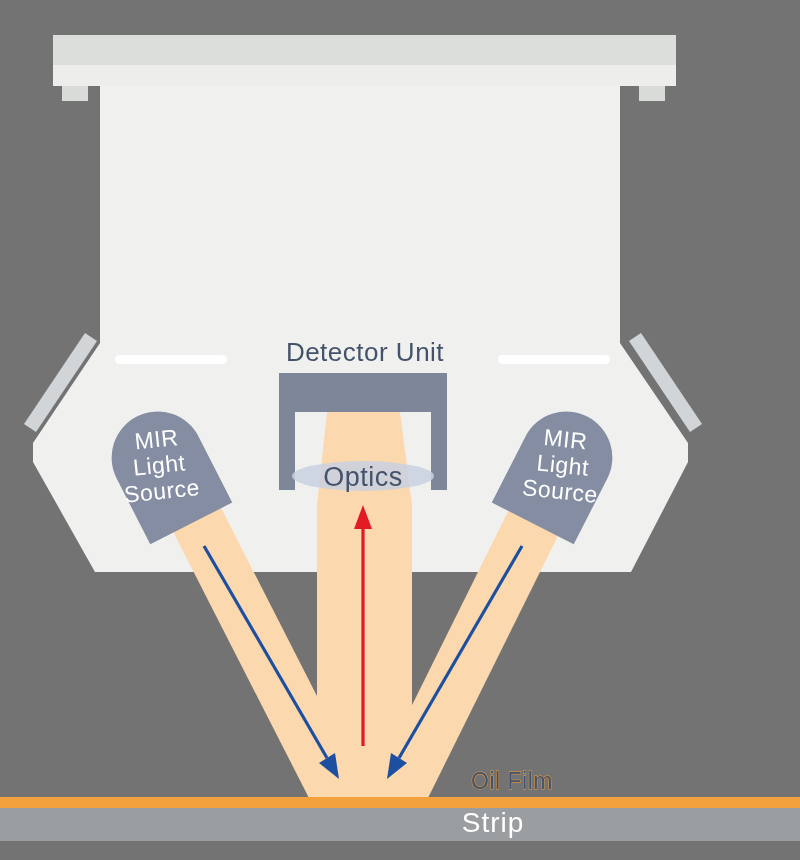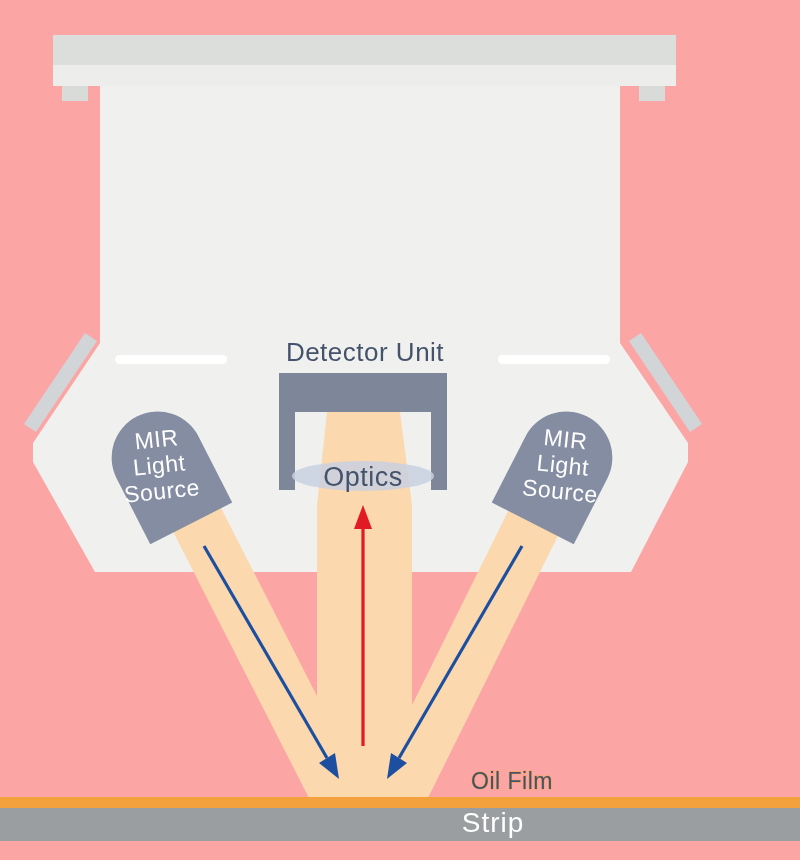--- a/index.html
+++ b/index.html
@@ -4,21 +4,21 @@
 <style>
   html, body {
     margin: 0;
     padding: 0;
     background: #ffffff;
   }
   .stage {
     position: relative;
     width: 800px;
     height: 860px;
-    background: #fca5a5;
+    background: #737373;
     overflow: hidden;
   }
   svg { display: block; }
   .lbl {
     font-family: "Liberation Sans", sans-serif;
     letter-spacing: 0.5px;
   }
   .lbl-dark  { font-size: 26px; }
   .lbl-optics { font-size: 27px; }
   .lbl-mir   { font-size: 23px; }

